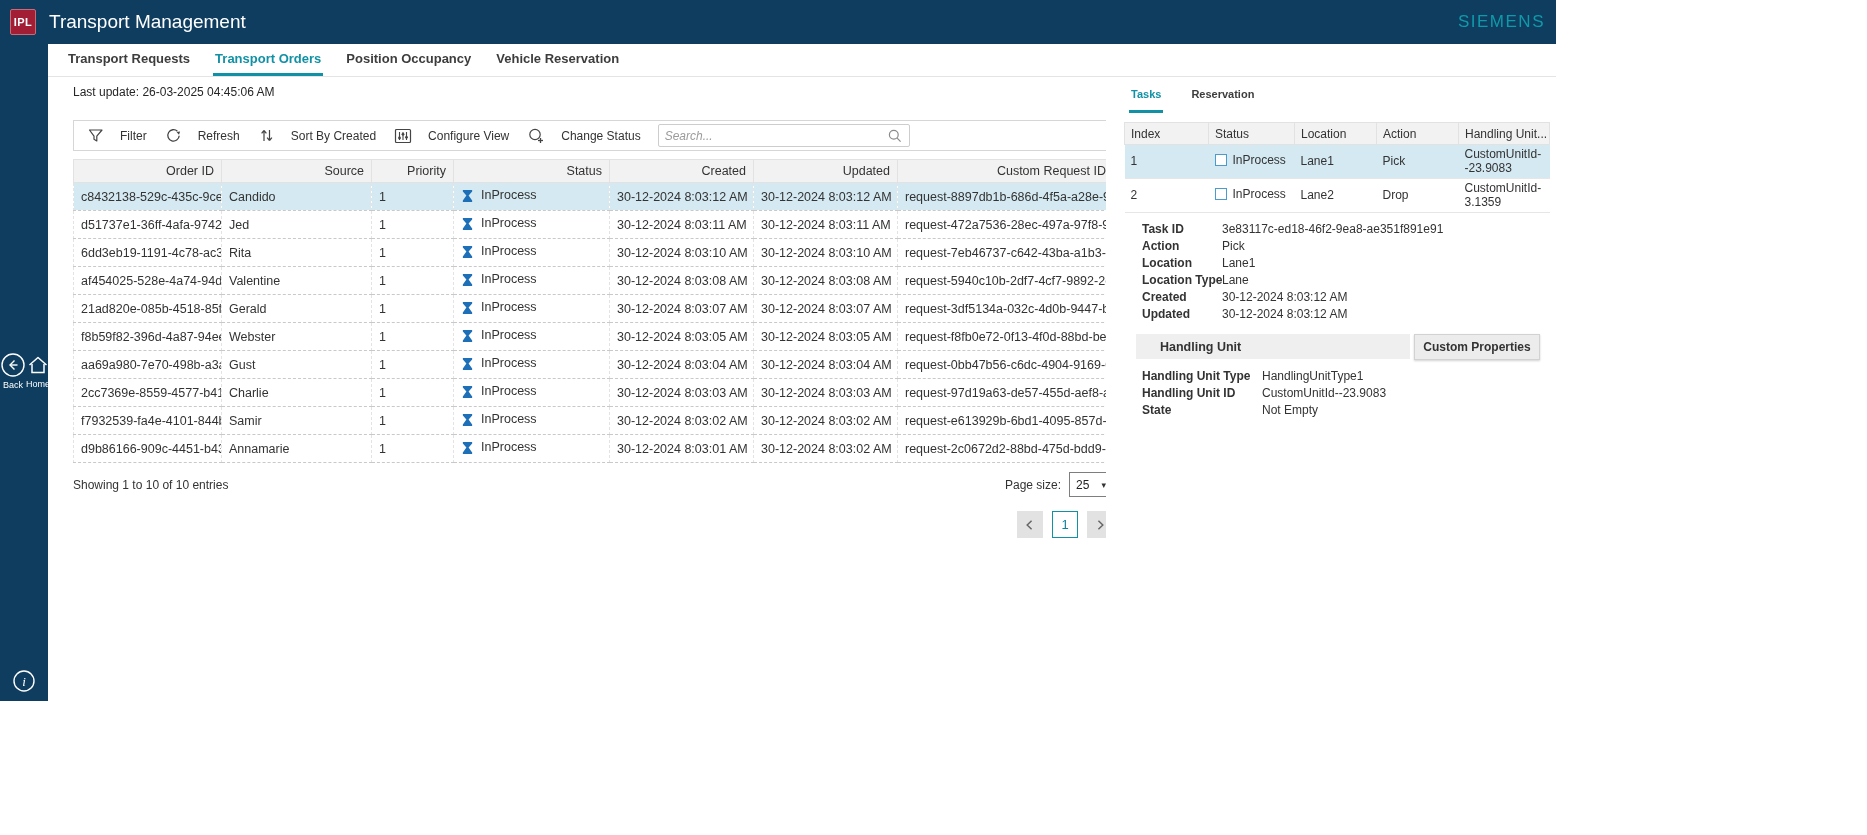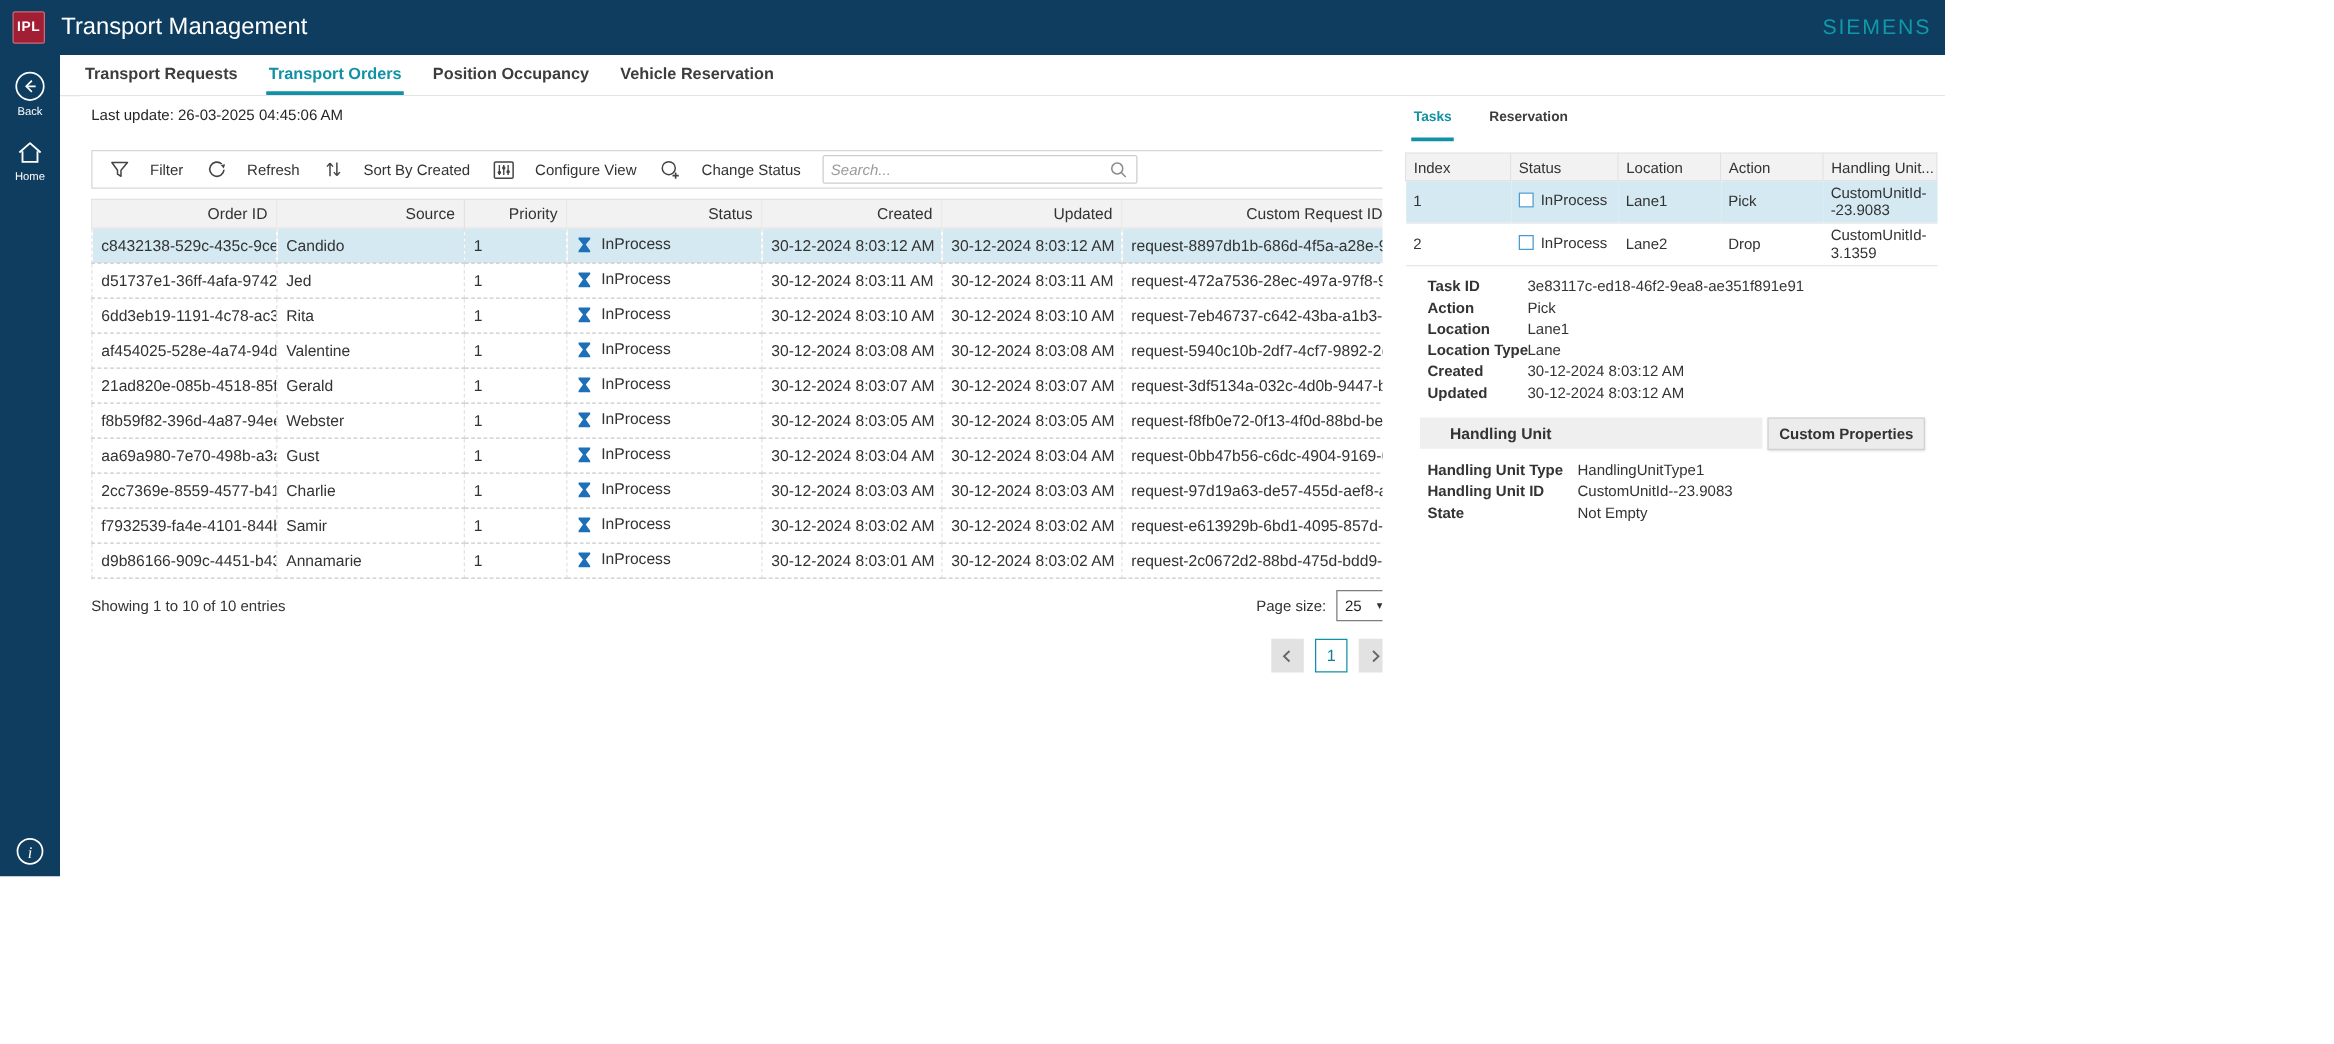--- a/index.html
+++ b/index.html
@@ -6,21 +6,21 @@
   html,body{width:1867px;height:835px;background:#fff;font-family:"Liberation Sans","DejaVu Sans",sans-serif;overflow:hidden}
   .app{position:absolute;left:0;top:0;width:1556px;height:701px;background:#fff}
 
   
   .header{position:absolute;left:0;top:0;width:1556px;height:44px;background:#0e3d60;display:flex;align-items:center;padding-left:10px}
   .logo{width:26px;height:26px;background:#a11e35;border:1px solid #c96a75;border-radius:2px;color:#fff;font-size:11px;font-weight:bold;display:flex;align-items:center;justify-content:center;letter-spacing:.5px;flex:none}
   .app-title{color:#fff;font-size:19px;margin-left:13px;font-weight:400}
   .brand{position:absolute;right:11px;top:12px;color:#0f9aa9;font-size:17px;font-weight:normal;letter-spacing:1.5px}
 
   
-  .sidebar{position:absolute;left:0;top:44px;width:48px;height:657px;background:#0e3d60;display:flex;flex-direction:column;align-items:center;padding-top:12px}
+  .sidebar{position:absolute;left:0;top:44px;width:48px;height:657px;background:#0e3d60;display:flex;flex-direction:row;align-items:center;padding-top:12px}
   .side-btn{display:flex;flex-direction:column;align-items:center;color:#fff;margin-bottom:16px;cursor:pointer}
   .side-btn .lbl{font-size:9px;margin-top:2px;color:#fff}
   .side-info{position:absolute;bottom:8px;left:0;width:48px;display:flex;justify-content:center;cursor:pointer}
 
   
   .tabbar{position:absolute;left:48px;top:44px;width:1508px;height:33px;border-bottom:1px solid #e4e4e4;display:flex;align-items:stretch;padding-left:18px;gap:21px;background:#fff}
   .tab{display:flex;align-items:center;font-size:13px;font-weight:600;color:#3d3d3d;padding:0 2px;border-bottom:3px solid transparent;cursor:pointer;white-space:nowrap}
   .tab.active{color:#1191a5;border-bottom-color:#1191a5}
 
   

